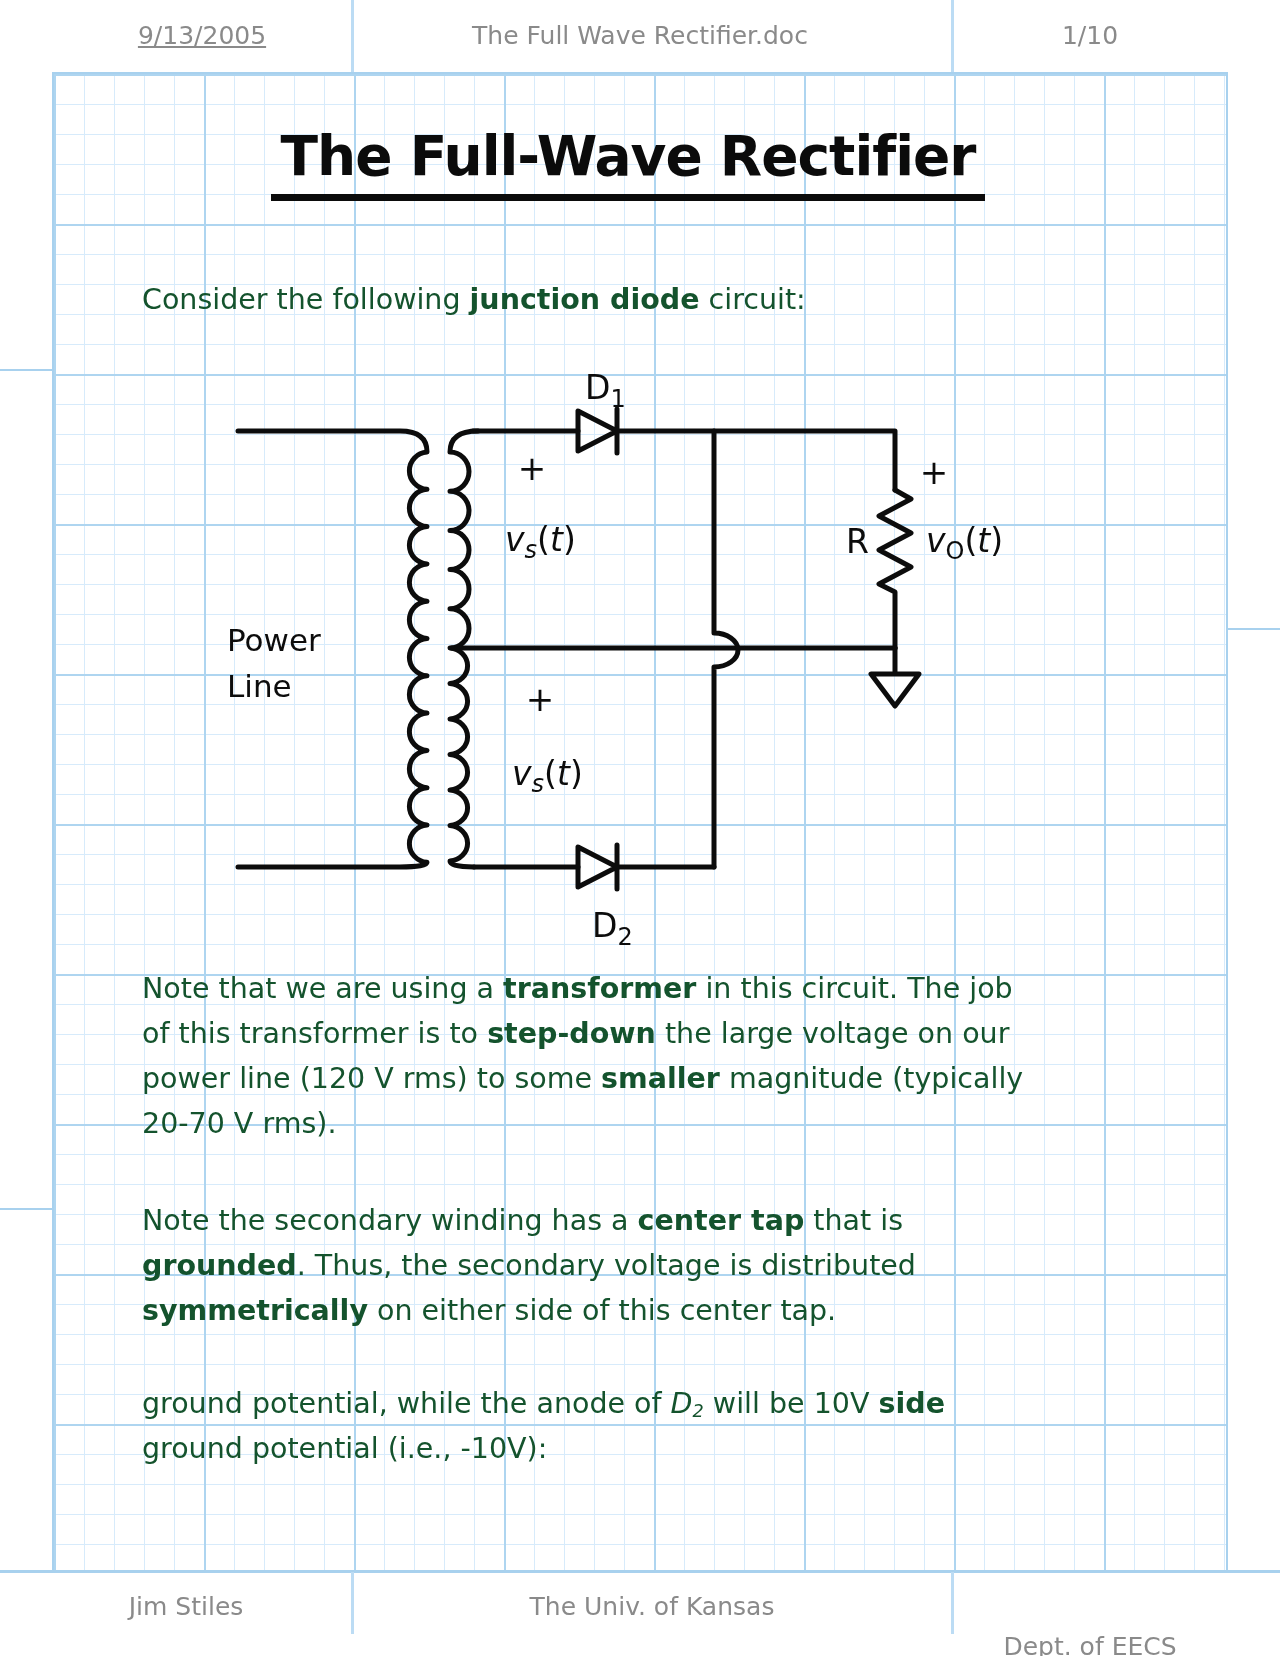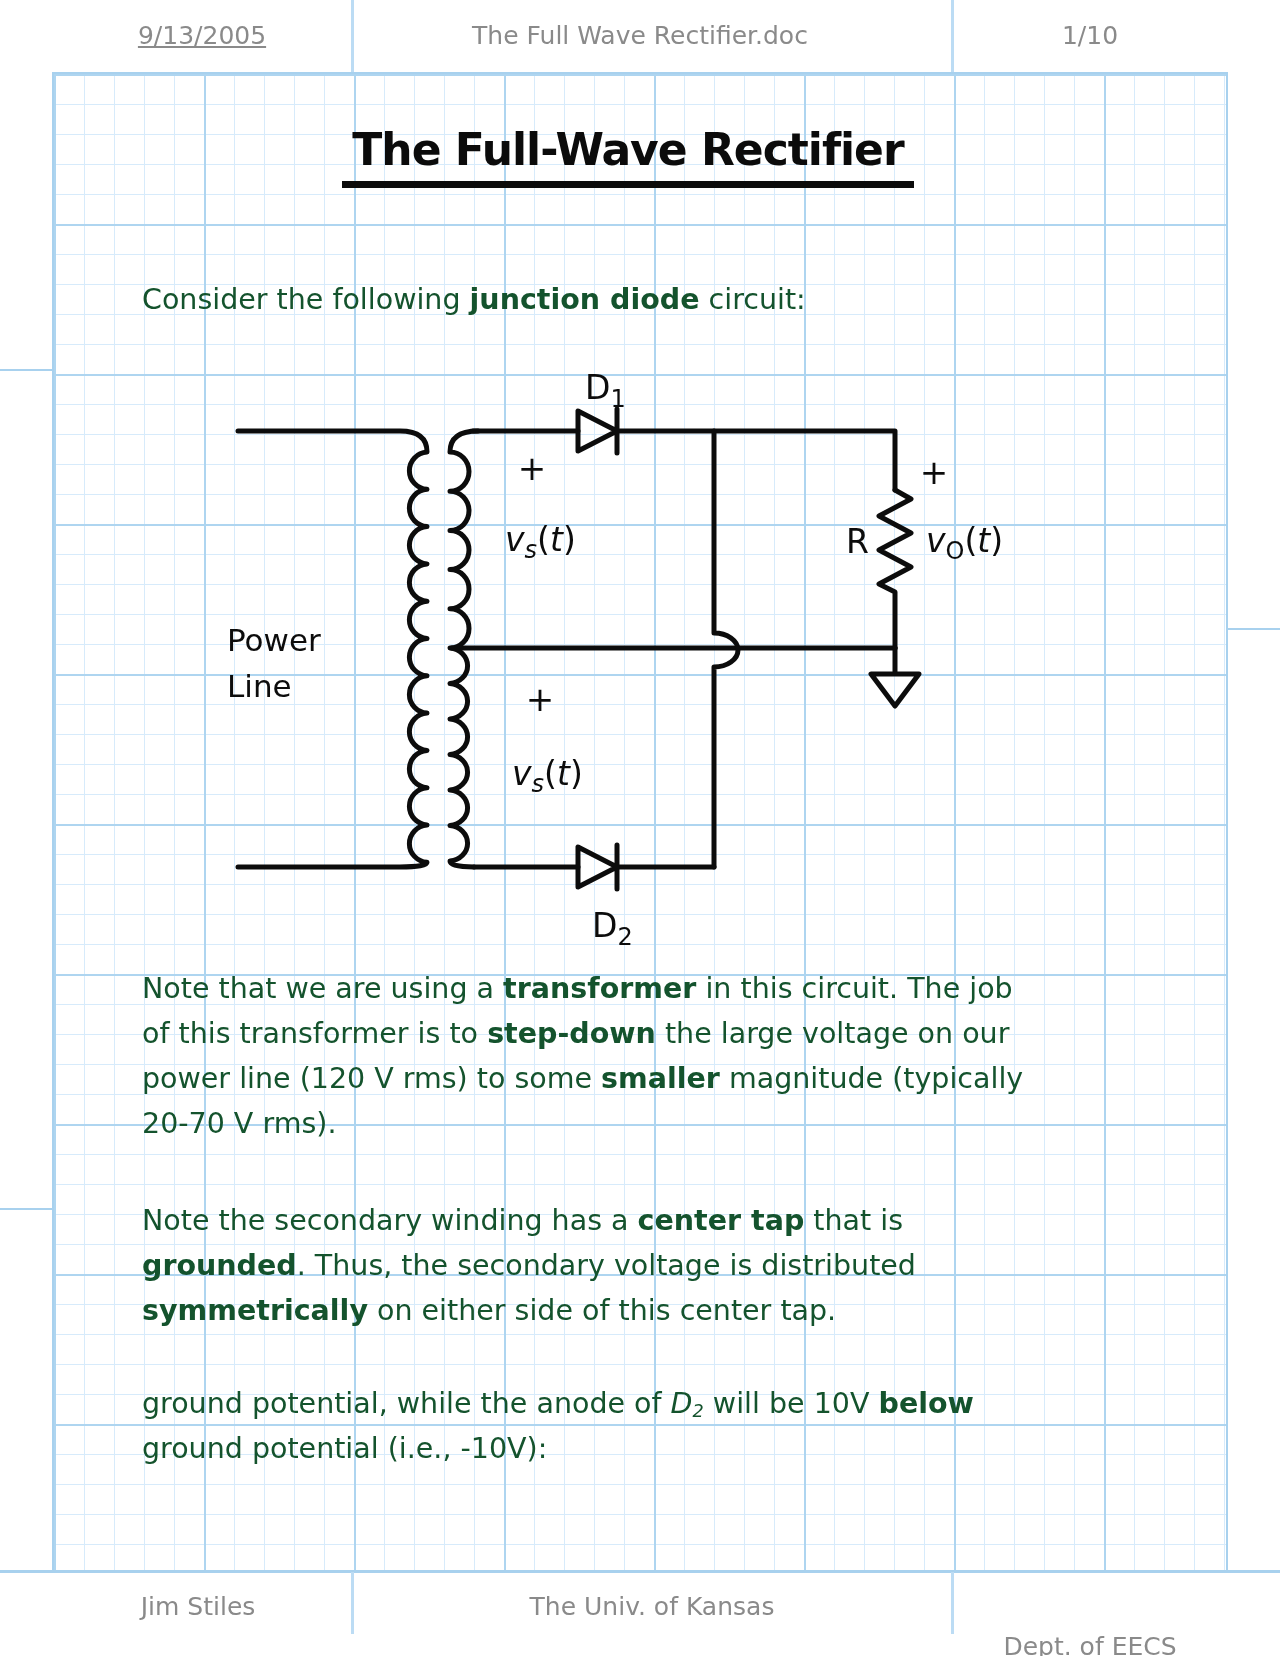--- a/index.html
+++ b/index.html
@@ -18,21 +18,21 @@
   .vline{position:absolute;background:#bcdcf4;}
 
   
   .hcell,.fcell{position:absolute;display:flex;align-items:center;justify-content:center;
     color:#8a8a8a;font-size:25px;}
   .hcell{top:0;height:70px;}
   .fcell{top:1574px;height:64px;}
 
   
   .title-wrap{position:absolute;top:124px;left:0;width:1256px;text-align:center;}
-  .title-wrap span{display:inline-block;font-size:44px;font-weight:bold;color:#0b0b0b;
+  .title-wrap span{display:inline-block;font-size:55px;font-weight:bold;color:#0b0b0b;
     letter-spacing:-1px;border-bottom:7px solid #0b0b0b;padding:0 10px 6px 10px;}
 
   
   .para{position:absolute;font-size:28.5px;line-height:45px;color:#14532d;white-space:nowrap;}
   .tline{height:45px;}
   .r-b{font-weight:bold;}
   .r-i{font-style:italic;}
   .r-si{font-style:italic;font-size:0.62em;position:relative;top:0.22em;}
 
   
@@ -121,19 +121,19 @@
     <div class="tline"><span>of this transformer is to </span><span class="r-b">step-down</span><span> the large voltage on our</span></div>
     <div class="tline"><span>power line (120 V rms) to some </span><span class="r-b">smaller</span><span> magnitude (typically</span></div>
     <div class="tline"><span>20-70 V rms).</span></div>
   </div>
 <div class="para" style="left:142px;top:1198px;">
     <div class="tline"><span>Note the secondary winding has a </span><span class="r-b">center tap</span><span> that is</span></div>
     <div class="tline"><span class="r-b">grounded</span><span>.  Thus, the secondary voltage is distributed</span></div>
     <div class="tline"><span class="r-b">symmetrically</span><span> on either side of this center tap.</span></div>
   </div>
 <div class="para" style="left:142px;top:1381px;">
-    <div class="tline"><span>ground potential, while the anode of </span><span class="r-i">D</span><span class="r-si">2</span><span> will be 10V </span><span class="r-b">below</span></div>
+    <div class="tline"><span>ground potential, while the anode of </span><span class="r-i">D</span><span class="r-si">2</span><span> will be 10V </span><span class="r-b">side</span></div>
     <div class="tline"><span>ground potential (i.e., -10V):</span></div>
   </div>
 
-<div class="fcell" style="left:48px;width:300px;">Jim Stiles</div>
+<div class="fcell" style="left:36px;width:300px;">Jim Stiles</div>
 <div class="fcell" style="left:352px;width:600px;">The Univ. of Kansas</div>
 <div class="fcell" style="left:952px;width:276px;margin-top:40px;">Dept. of EECS</div>
 
 </body></html>

